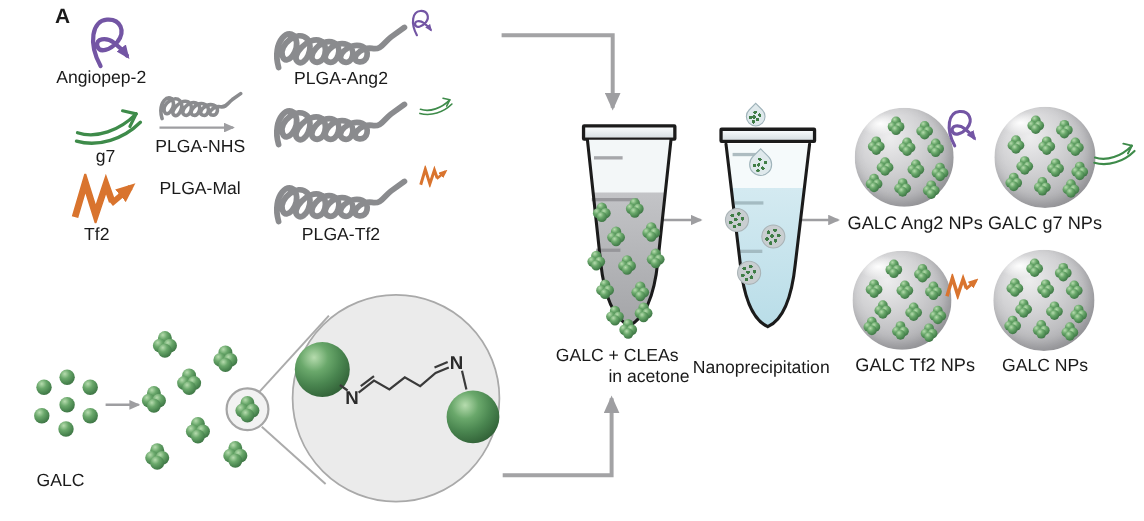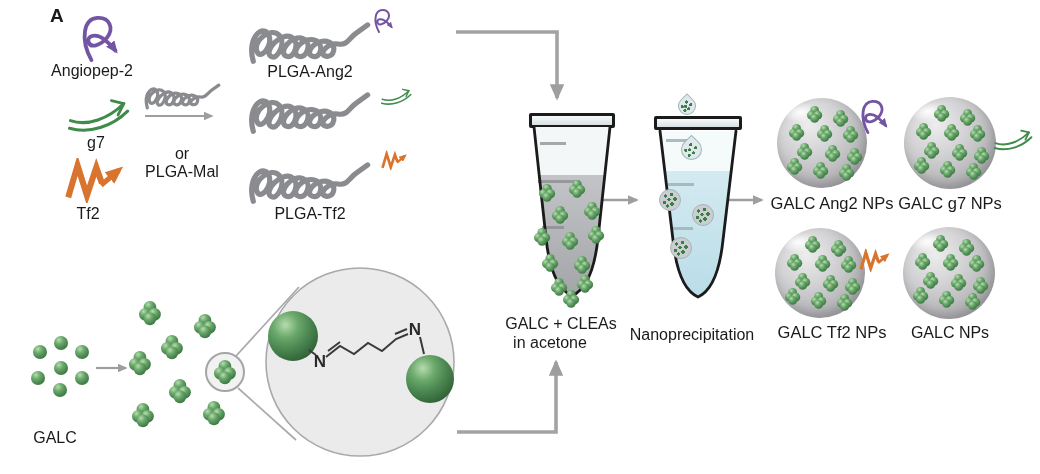--- a/index.html
+++ b/index.html
@@ -121,21 +121,21 @@
   <div class="lbl" style="left:56px;top:133px;width:80px">g7</div>
 
   <svg class="abs" style="left:62px;top:158px" width="78" height="45" viewBox="0 0 82 48">
       <use href="#symTf2"></use>
     </svg>
   <div class="lbl" style="left:48px;top:204px;width:80px">Tf2</div>
 
   <svg class="abs" style="left:143px;top:80px" width="92" height="34" viewBox="0 0 170 60">
       <use href="#symSquiggle"></use>
     </svg>
-  <div class="lbl" style="left:122px;top:144px;width:120px">or</div>
+  <div class="lbl" style="left:122px;top:124px;width:120px">PLGA-NHS</div>
   <div class="lbl" style="left:122px;top:162px;width:120px">PLGA-Mal</div>
 
   <svg class="abs" style="left:245px;top:18px" width="150" height="52" viewBox="0 0 170 60">
       <use href="#symSquiggle"></use>
     </svg>
   <svg class="abs" style="left:372px;top:8px" width="24" height="26" viewBox="0 0 48 52">
       <use href="#symRibbon"></use>
     </svg>
   <div class="lbl" style="left:240px;top:62px;width:140px">PLGA-Ang2</div>
 
@@ -311,21 +311,21 @@
         </div>
         <div class="clea" style="left: 37px; top: 180px; transform: scale(0.85);">
           <span class="cball" style="left: 4px; top: 0px;"></span>
           <span class="cball" style="left: 0px; top: 6px;"></span>
           <span class="cball" style="left: 8px; top: 6px;"></span>
           <span class="cball" style="left: 4px; top: 10px;"></span>
         </div>
       </div>
   </div>
   <div class="lbl" style="left:491px;top:314px;width:140px">GALC + CLEAs</div>
-  <div class="lbl" style="left:480px;top:333px;width:140px">in acetone</div>
+  <div class="lbl" style="left:520px;top:333px;width:140px">in acetone</div>
 
   <div class="abs" style="left:650px;top:93px;width:96px;height:210px">
     <div class="droplet" style="left:28px;top:4px"></div>
     <div class="tube-cap" style="left:4px;top:23px;width:88px;height:14px"></div>
     <svg class="abs" style="left:0;top:37px" width="96" height="172">
       <path d="M10,1 L23,110 Q28,158 48,167 Q68,158 73,110 L86,1 Z" fill="#f5fafb"></path>
       <path d="M15,41 L23,110 Q28,158 48,167 Q68,158 73,110 L81,41 Z" fill="url(#gBlueLiq)"></path>
       <rect x="16" y="9" width="24" height="3" fill="#a5b5ba" opacity=".9"></rect>
       <rect x="18" y="53" width="26" height="3" fill="#9fb6bd" opacity=".9"></rect>
       <rect x="21" y="97" width="22" height="3" fill="#9fb6bd" opacity=".9"></rect>

